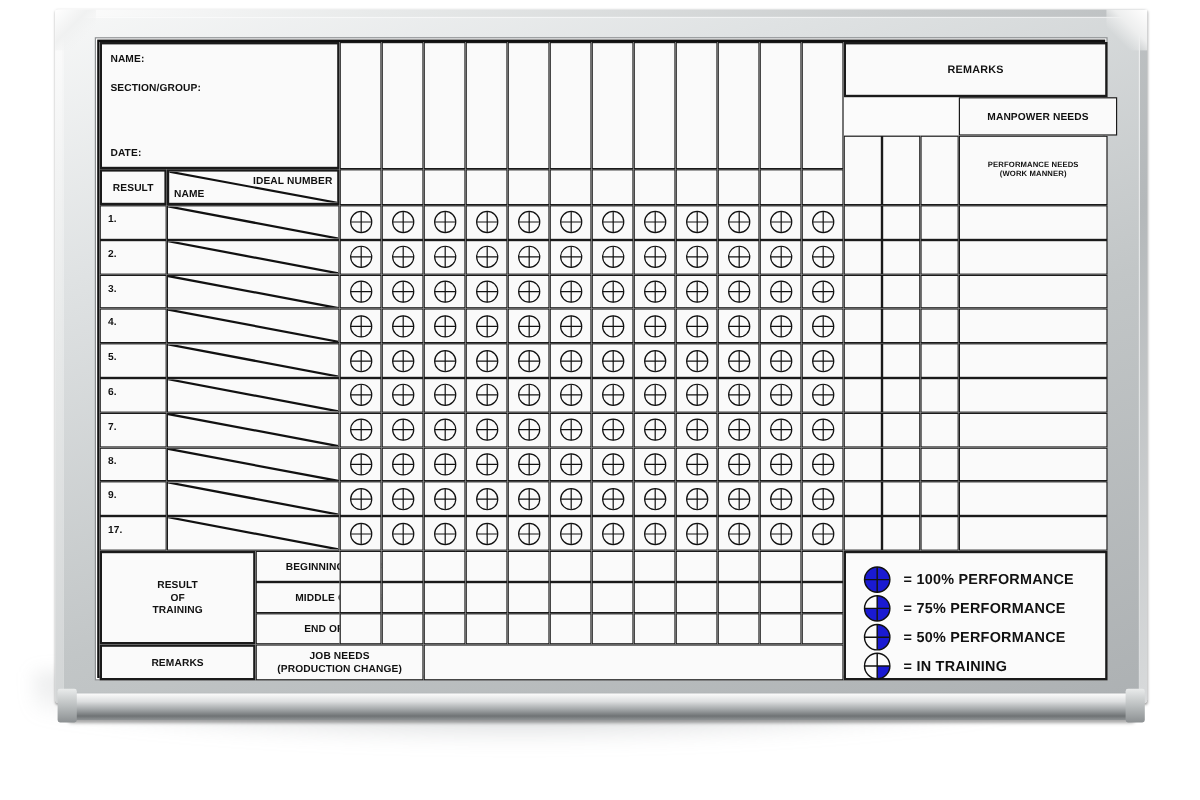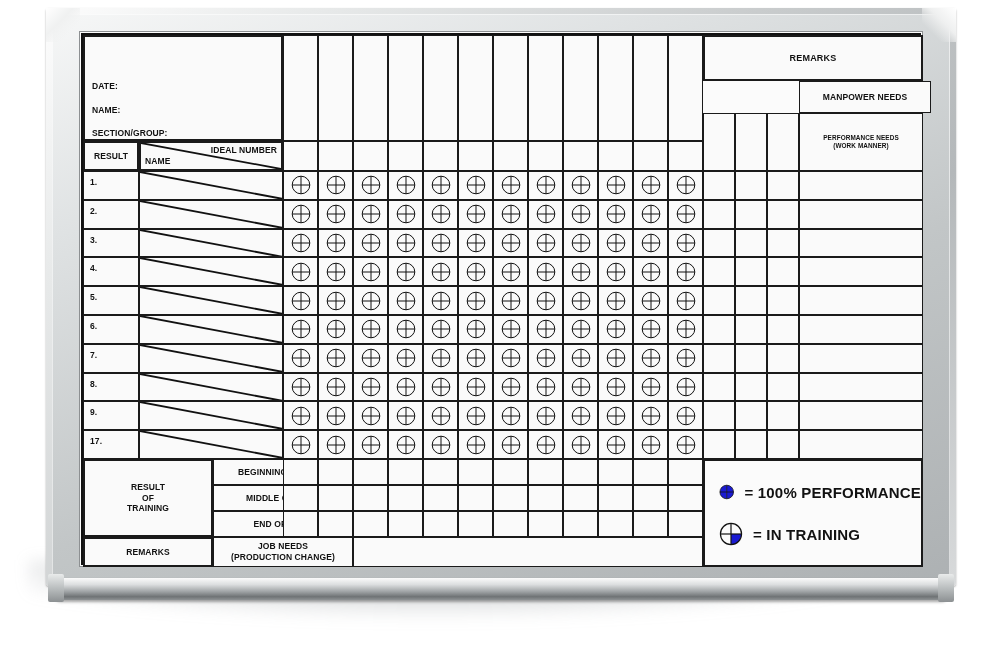--- a/index.html
+++ b/index.html
@@ -109,47 +109,47 @@
   #legend {
     position: absolute;
     display: flex; flex-direction: column;
     justify-content: space-around;
     padding: 10px 0 10px 14px;
     background: #fbfbfb;
     border: 1px solid #1a1a1a;
   }
   .leg-row { display:flex; align-items:center; gap:10px; height:26px; }
   .leg-row .tok { width: 24px; height: 24px; }
-  .leg-txt { font-size: 15px; font-weight: bold; color:#111; letter-spacing:0.2px; white-space:nowrap; }
+  .leg-txt { font-size: 12px; font-weight: bold; color:#111; letter-spacing:0.2px; white-space:nowrap; }
 
   .diag { position:absolute; inset:0; pointer-events:none; }
   .diag svg { display:block; width:100%; height:100%; }
 </style>
 </head>
 <body>
 
 <div id="board-shadow"></div>
 
 <div id="board-wrap">
 
   <div id="frame"></div>
   <div id="frame-corner-tr"></div>
   <div id="tray"></div>
   <div id="tray-end-l"></div>
   <div id="tray-end-r"></div>
 
   <div id="surface">
     <div id="sheet">
         <div class="cell thick" style="left: 0px; top: 0px; width: 200px; height: 106px; justify-content: flex-start; align-items: stretch; flex-direction: column;">
-  <div style="margin-top:auto;padding:0 0 6px 7px;text-align:left;">
-    <div class="lbl">DATE:</div>
-  </div>
   <div style="padding:7px 0 0 7px;text-align:left;">
     <div class="lbl">NAME:</div>
     <div class="lbl" style="margin-top:13px">SECTION/GROUP:</div>
+  </div>
+  <div style="margin-top:auto;padding:0 0 6px 7px;text-align:left;">
+    <div class="lbl">DATE:</div>
   </div>
         </div>
         <div class="cell thick" style="left: 200px; top: 0px; width: 0px; height: 106px;"></div>
         <div class="cell" style="left: 200px; top: 0px; width: 35px; height: 106px;"></div>
         <div class="cell" style="left: 235px; top: 0px; width: 35px; height: 106px;"></div>
         <div class="cell" style="left: 270px; top: 0px; width: 35px; height: 106px;"></div>
         <div class="cell" style="left: 305px; top: 0px; width: 35px; height: 106px;"></div>
         <div class="cell" style="left: 340px; top: 0px; width: 35px; height: 106px;"></div>
         <div class="cell" style="left: 375px; top: 0px; width: 35px; height: 106px;"></div>
         <div class="cell" style="left: 410px; top: 0px; width: 35px; height: 106px;"></div>
@@ -1573,20 +1573,45 @@
     <circle cx="50" cy="50" r="44" fill="none" stroke="#111" stroke-width="5"></circle>
     <line x1="6" y1="50" x2="94" y2="50" stroke="#111" stroke-width="5"></line>
     <line x1="50" y1="6" x2="50" y2="94" stroke="#111" stroke-width="5"></line>
   </svg>
             </div>
             <div class="leg-txt">= 100% PERFORMANCE</div>
           </div>
           <div class="leg-row">
             <div class="tok">
               <svg viewBox="0 0 100 100">
+    <path d="M50,50 L94,50 A44,44 0 0 0 50,6 Z" fill="#1a1ad2"></path>
+                <path d="M50,50 L6,50 A44,44 0 0 0 50,94 Z" fill="#1a1ad2"></path>
+                <path d="M50,50 L50,94 A44,44 0 0 0 94,50 Z" fill="#1a1ad2"></path>
+    <circle cx="50" cy="50" r="44" fill="none" stroke="#111" stroke-width="5"></circle>
+    <line x1="6" y1="50" x2="94" y2="50" stroke="#111" stroke-width="5"></line>
+    <line x1="50" y1="6" x2="50" y2="94" stroke="#111" stroke-width="5"></line>
+  </svg>
+            </div>
+            <div class="leg-txt">= 75% PERFORMANCE</div>
+          </div>
+          <div class="leg-row">
+            <div class="tok">
+              <svg viewBox="0 0 100 100">
+    <path d="M50,50 L94,50 A44,44 0 0 0 50,6 Z" fill="#1a1ad2"></path>
+                <path d="M50,50 L50,94 A44,44 0 0 0 94,50 Z" fill="#1a1ad2"></path>
+    <circle cx="50" cy="50" r="44" fill="none" stroke="#111" stroke-width="5"></circle>
+    <line x1="6" y1="50" x2="94" y2="50" stroke="#111" stroke-width="5"></line>
+    <line x1="50" y1="6" x2="50" y2="94" stroke="#111" stroke-width="5"></line>
+  </svg>
+            </div>
+            <div class="leg-txt">= 50% PERFORMANCE</div>
+          </div>
+          <div class="leg-row">
+            <div class="tok">
+              <svg viewBox="0 0 100 100">
     <path d="M50,50 L50,94 A44,44 0 0 0 94,50 Z" fill="#1a1ad2"></path>
     <circle cx="50" cy="50" r="44" fill="none" stroke="#111" stroke-width="5"></circle>
     <line x1="6" y1="50" x2="94" y2="50" stroke="#111" stroke-width="5"></line>
     <line x1="50" y1="6" x2="50" y2="94" stroke="#111" stroke-width="5"></line>
   </svg>
             </div>
             <div class="leg-txt">= IN TRAINING</div>
           </div>
         </div>
       </div>

